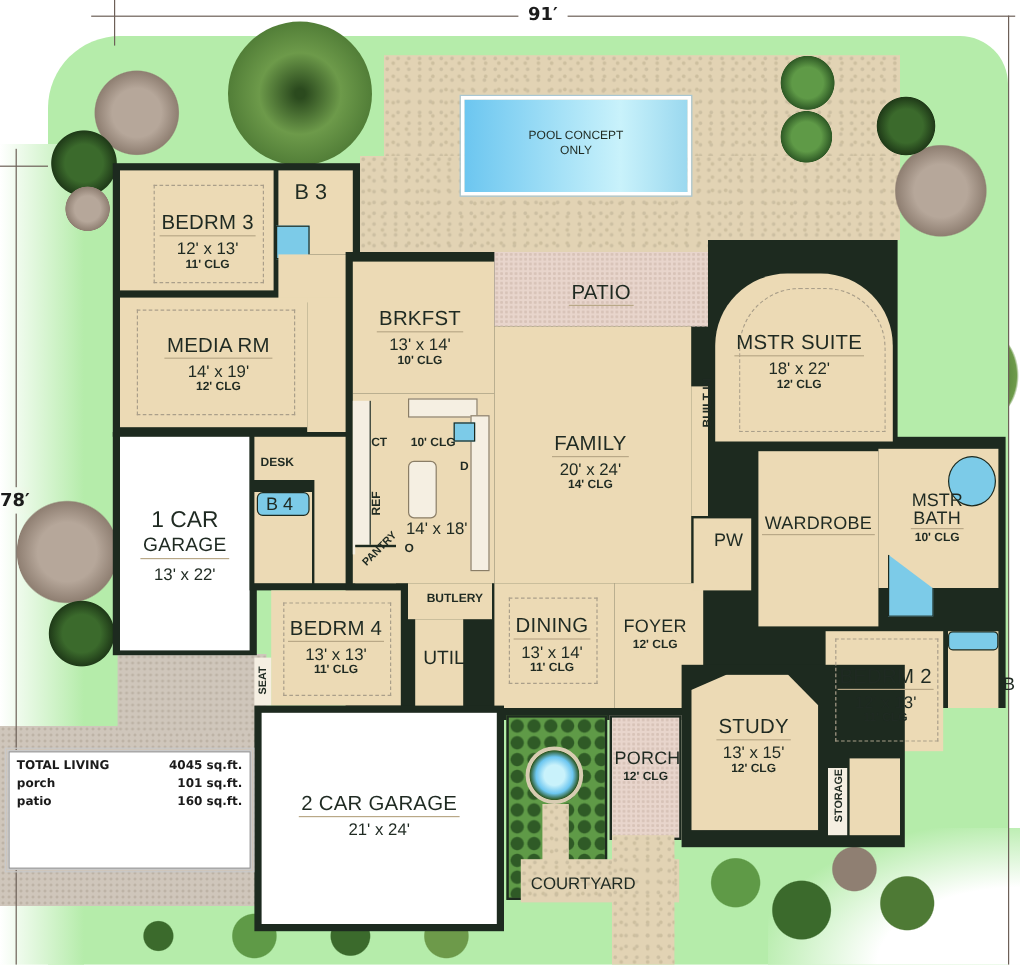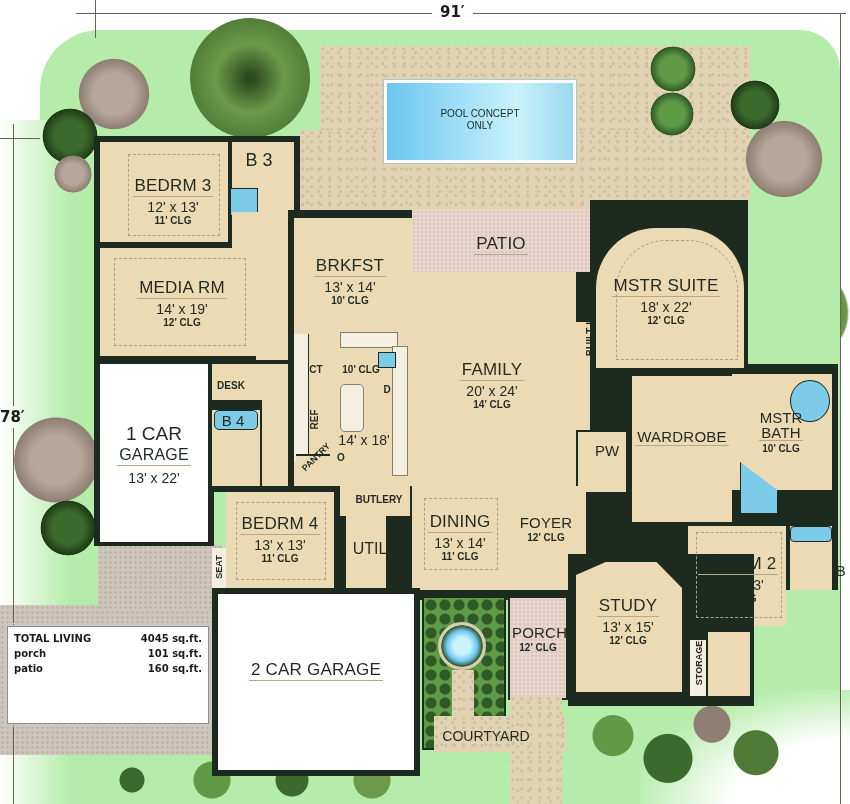--- a/index.html
+++ b/index.html
@@ -237,20 +237,21 @@
 </div>
 <div class="lbl small" style="left:676px;top:658px;width:46px;font-size:9px;transform:rotate(-90deg);">STORAGE</div>
 
 <div class="lbl" style="left:510px;top:624px;width:56px;">
   <span class="name" style="font-size:15px;border:none;">PORCH</span>
   <span class="clg">12' CLG</span>
 </div>
 
 <div class="lbl" style="left:222px;top:660px;width:188px;">
   <span class="name">2 CAR GARAGE</span>
+  <span class="dim">21' x 24'</span>
 </div>
 
 <div class="lbl" style="left:436px;top:728px;width:100px;font-size:14px;">COURTYARD</div>
 
 <div class="abs areas" style="left:7px;top:626px;width:200px;height:96px;">
   <table>
     <tbody>
       <tr>
         <td style="padding-top:6px;">TOTAL LIVING</td>
         <td class="v" style="padding-top:6px;">4045 sq.ft.</td>

